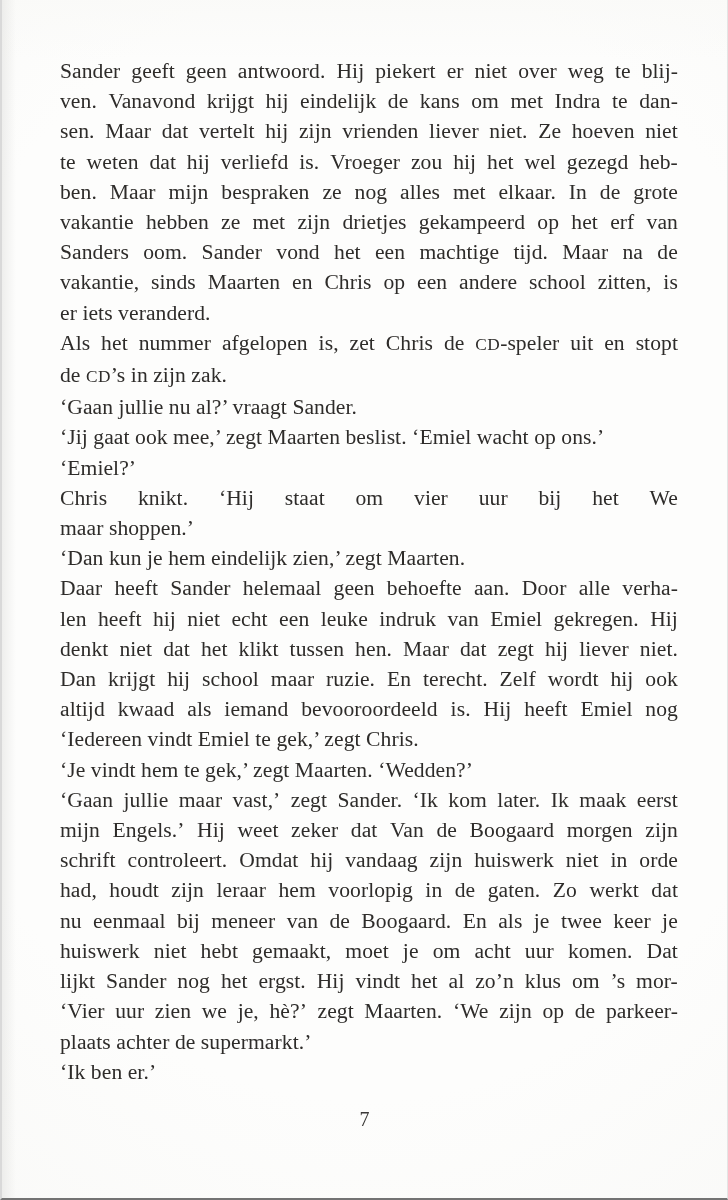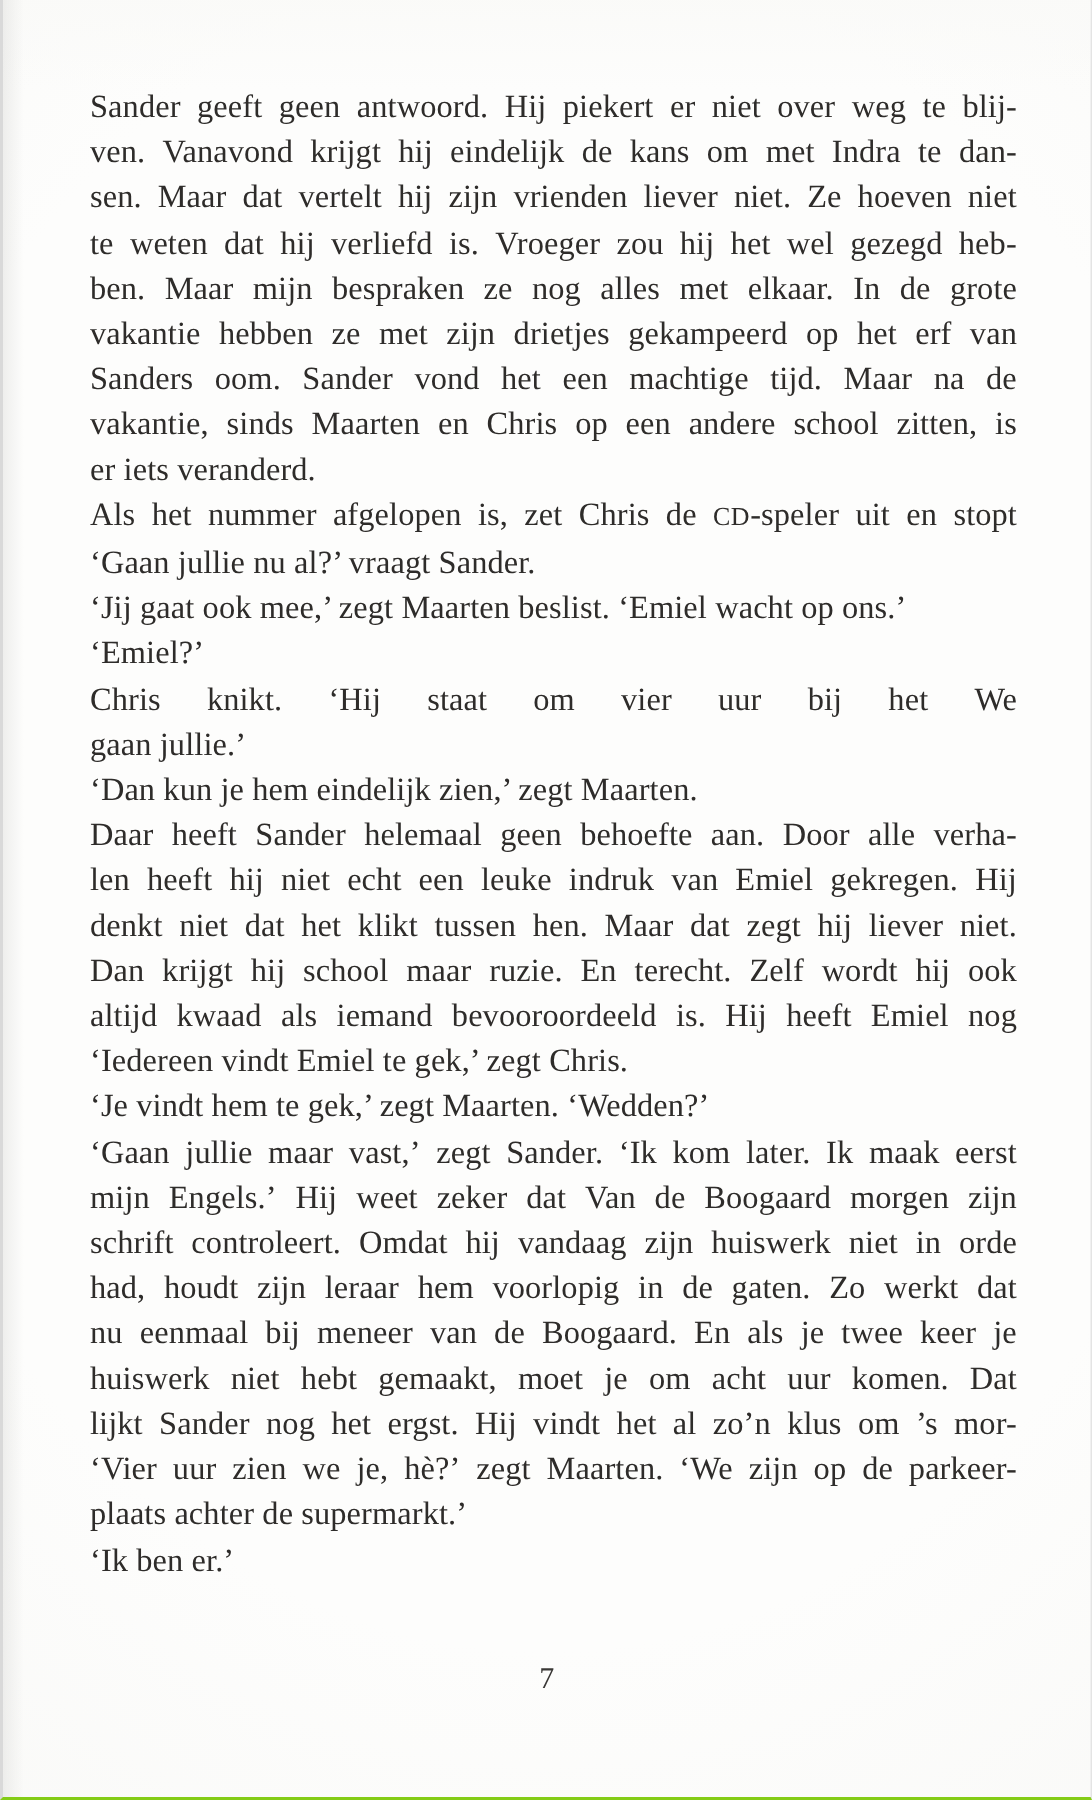--- a/index.html
+++ b/index.html
@@ -10,21 +10,21 @@
   }
 
   .page-scan {
     position: relative;
     width: 728px;
     height: 1200px;
     background: #fdfdfc;
     box-sizing: border-box;
     border-left: 2px solid #d9d9d9;
     border-right: 1px solid #e4e4e4;
-    border-bottom: 2px solid #84cc16;
+    border-bottom: 2px solid #737373;
     overflow: hidden;
     font-family: "Liberation Serif", "DejaVu Serif", serif;
   }
 
   
   .paper-tone {
     position: absolute;
     inset: 0;
     background:
       linear-gradient(90deg, rgba(226,226,224,0.55) 0px, rgba(255,255,255,0) 14px),
@@ -186,36 +186,37 @@
         <span>Chris</span>
         <span>op</span>
         <span>een</span>
         <span>andere</span>
         <span>school</span>
         <span>zitten,</span>
         <span>is</span>
       </div>
       <div class="text-line">er iets veranderd.</div>
       <div class="text-line" style="display: block; text-align: justify; text-align-last: justify; white-space: normal; font-family: Liberation Serif, serif;"><span></span><span>Als het nummer afgelopen is, zet Chris de </span><span class="smallcaps">CD</span><span>-speler uit en stopt</span></div>
+      <div class="text-line"><span>de </span><span class="smallcaps">CD</span><span>’s in zijn zak.</span></div>
       <div class="text-line">‘Gaan jullie nu al?’ vraagt Sander.</div>
       <div class="text-line">‘Jij gaat ook mee,’ zegt Maarten beslist. ‘Emiel wacht op ons.’</div>
       <div class="text-line">‘Emiel?’</div>
       <div class="text-line justify">
         <span>Chris</span>
         <span>knikt.</span>
         <span>‘Hij</span>
         <span>staat</span>
         <span>om</span>
         <span>vier</span>
         <span>uur</span>
         <span>bij</span>
         <span>het</span>
         <span>We</span>
       </div>
-      <div class="text-line">gaan jullie.’</div>
+      <div class="text-line">maar shoppen.’</div>
       <div class="text-line">‘Dan kun je hem eindelijk zien,’ zegt Maarten.</div>
       <div class="text-line justify">
         <span>Daar</span>
         <span>heeft</span>
         <span>Sander</span>
         <span>helemaal</span>
         <span>geen</span>
         <span>behoefte</span>
         <span>aan.</span>
         <span>Door</span>

